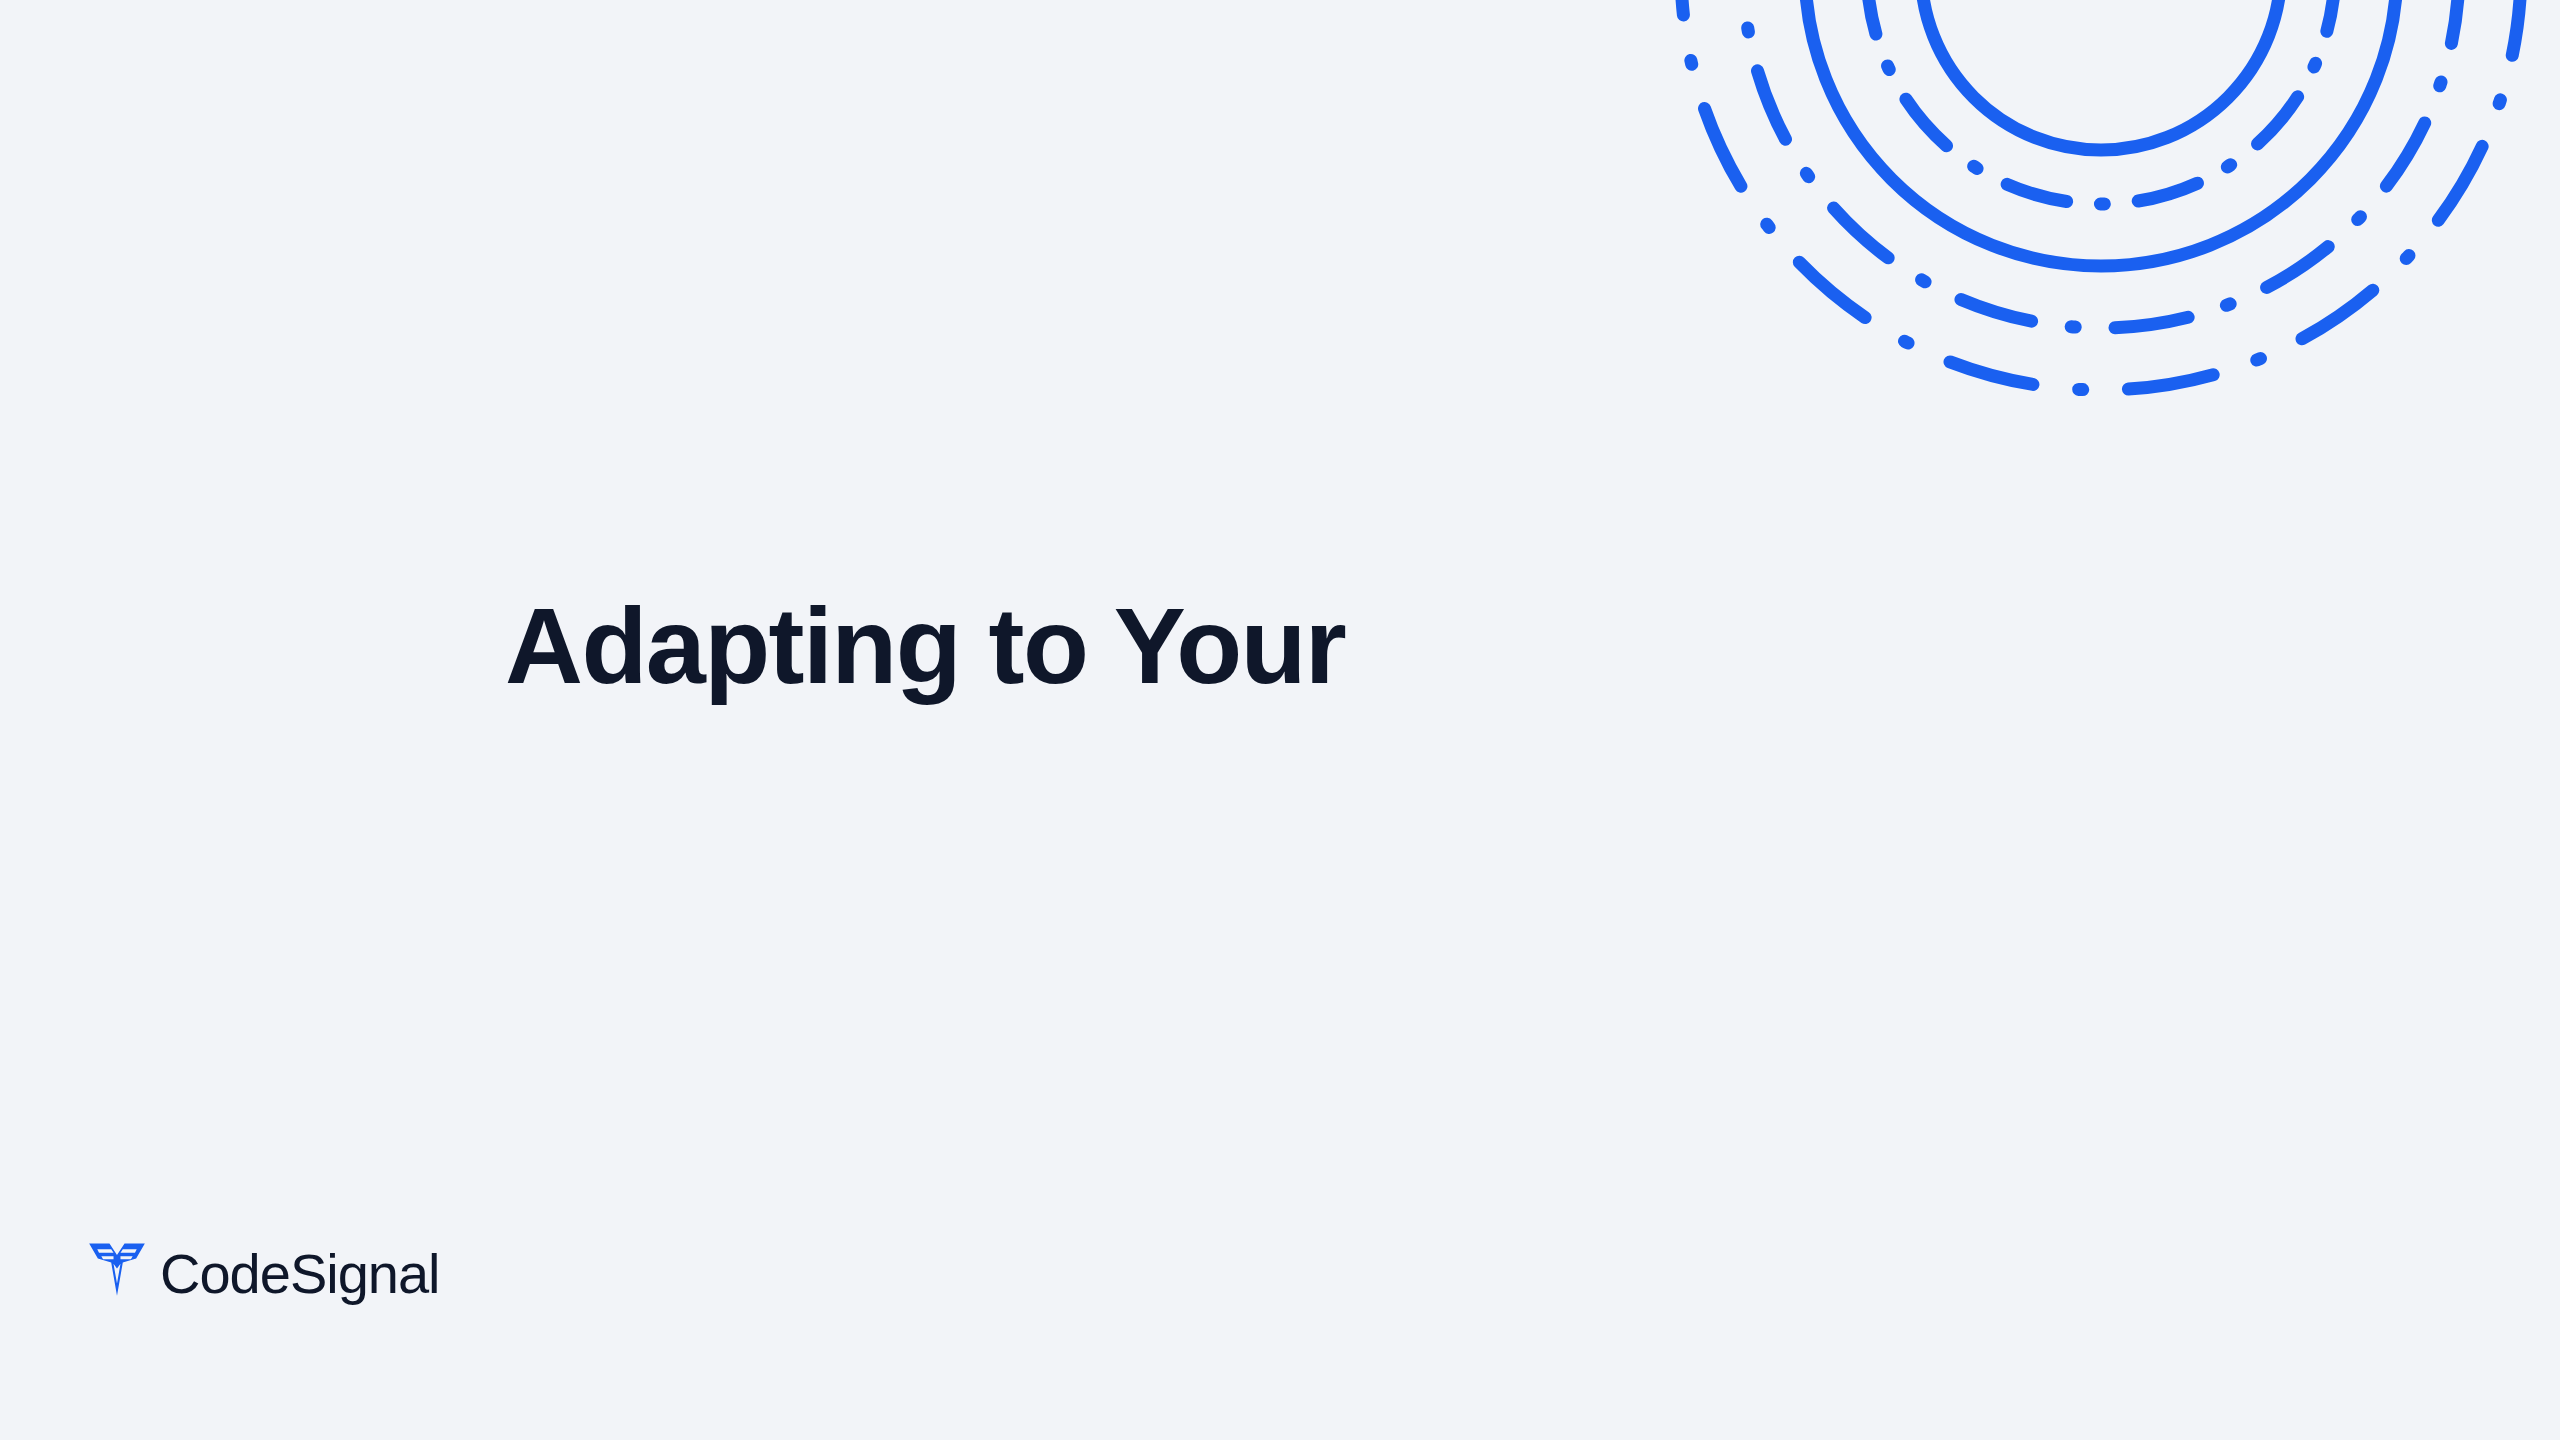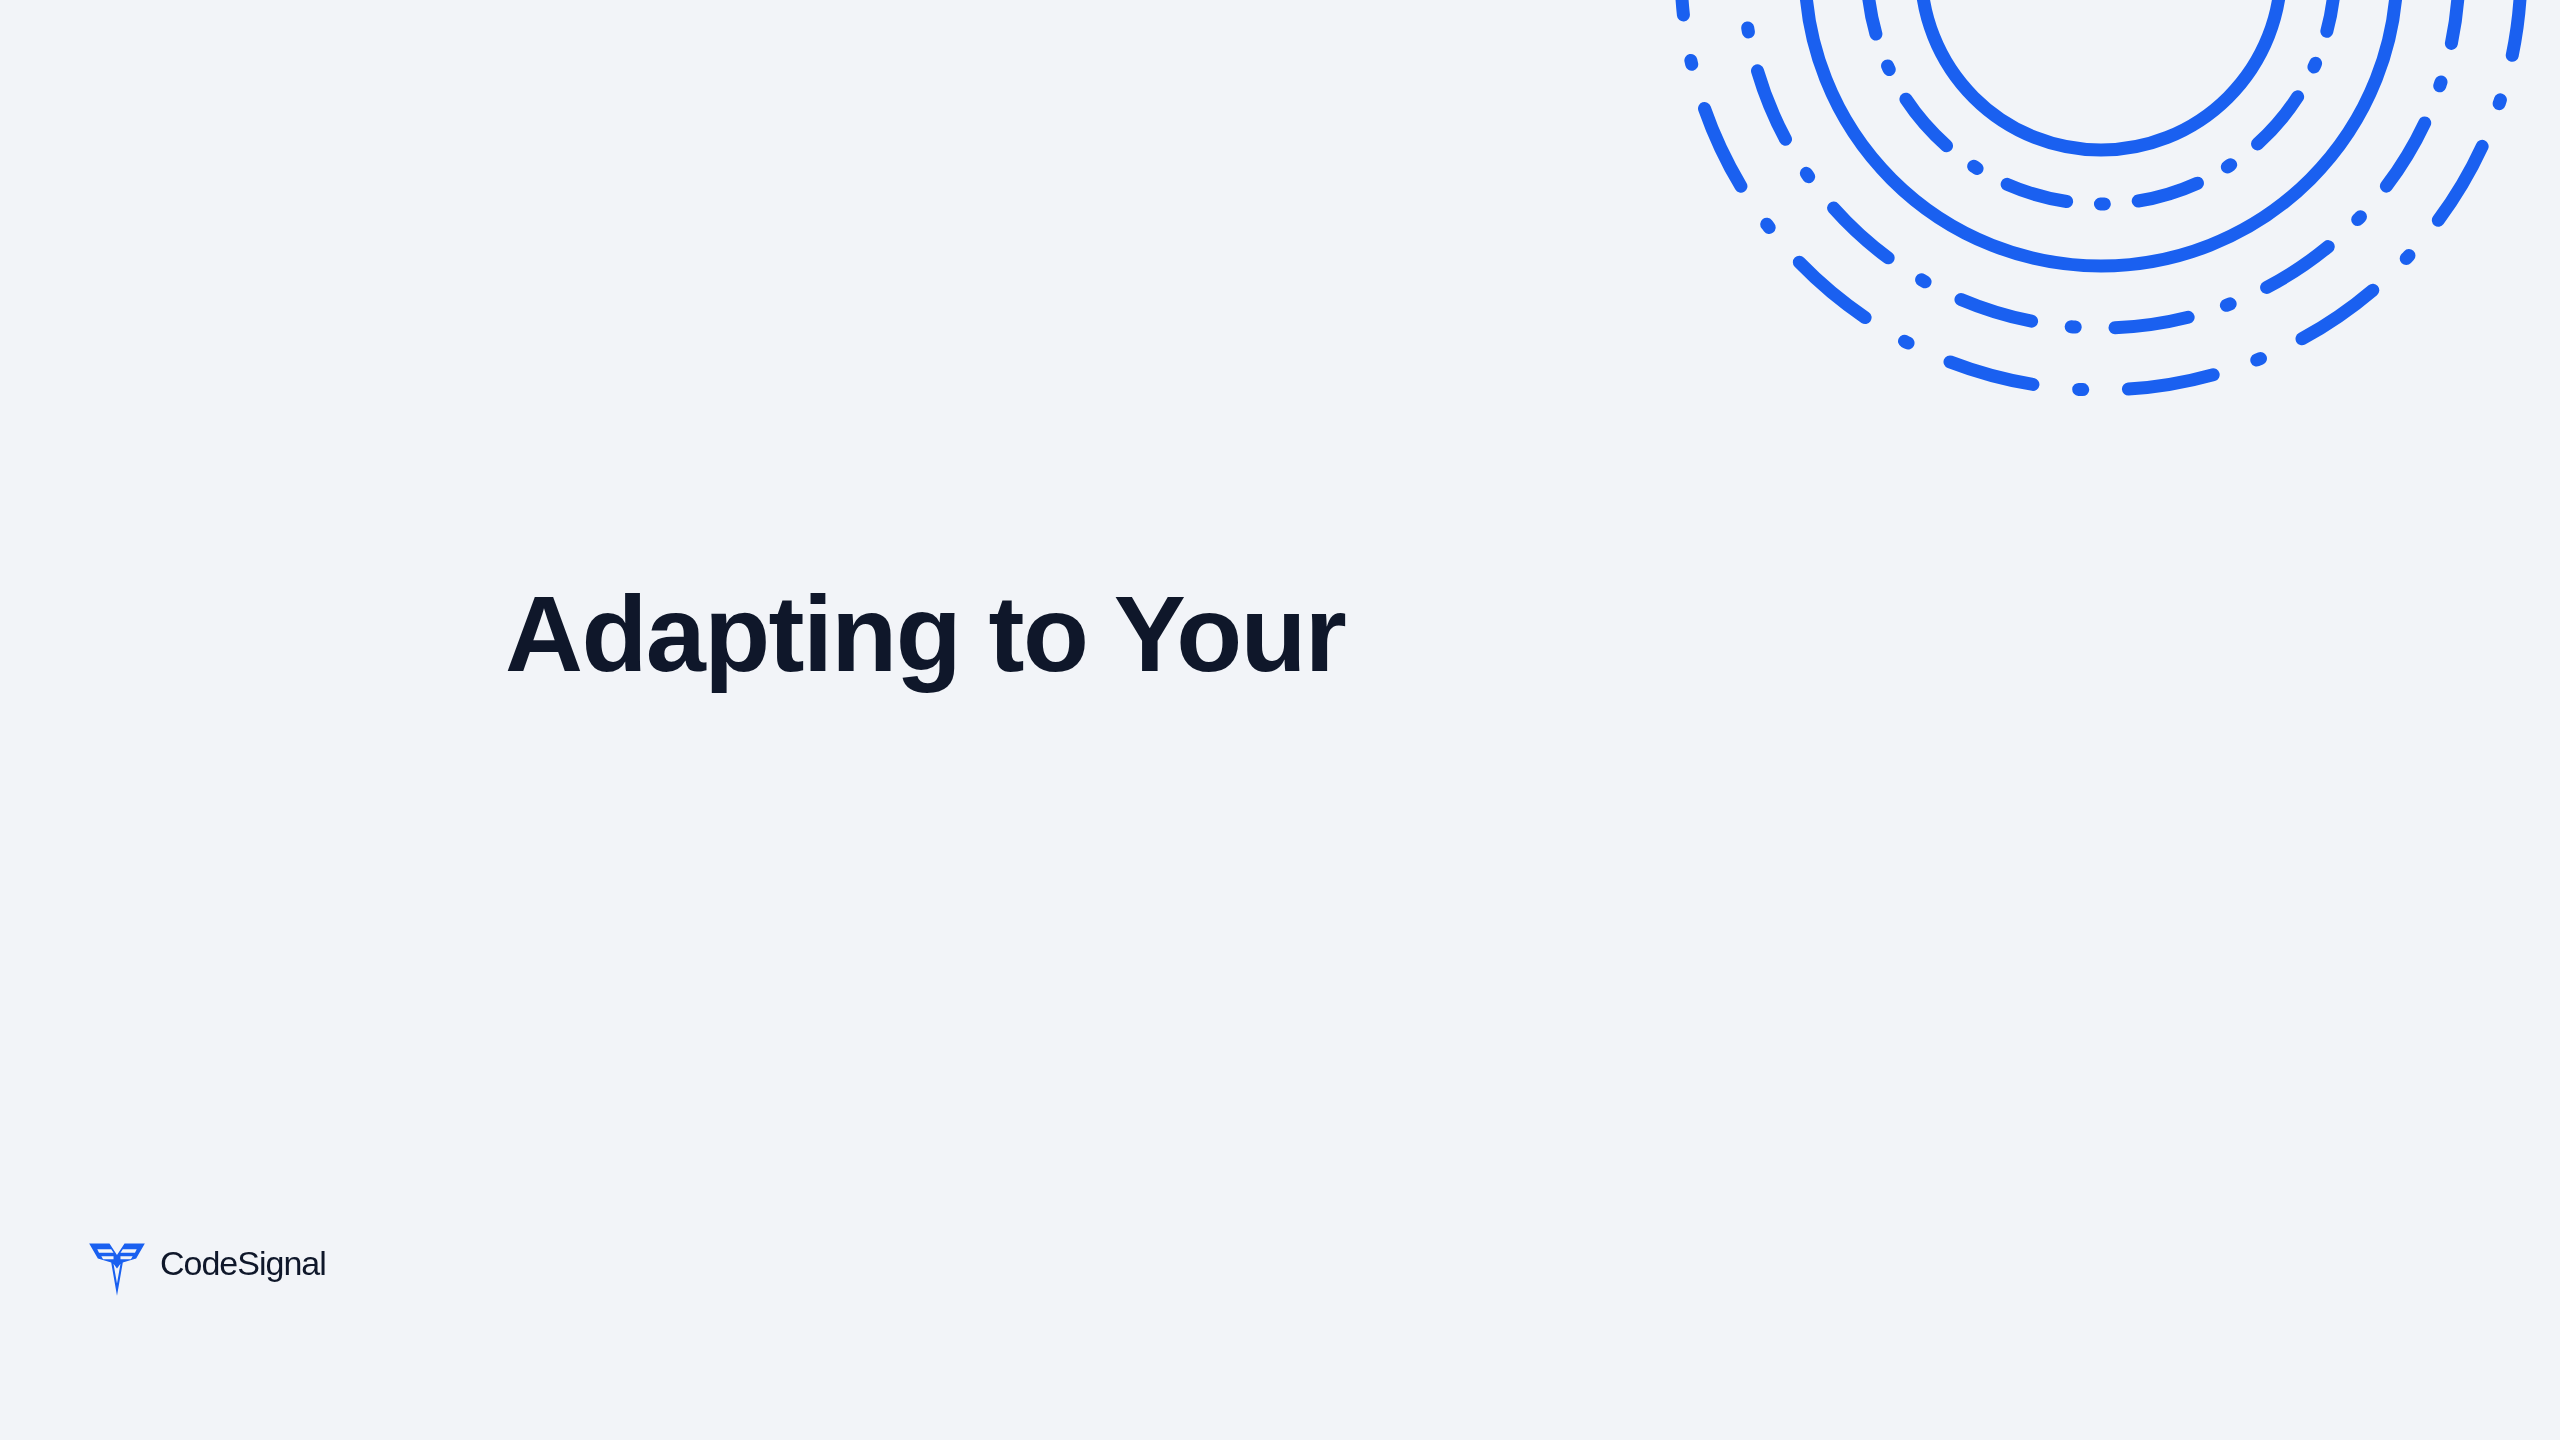--- a/index.html
+++ b/index.html
@@ -40,21 +40,21 @@
     position: absolute;
     top: 0;
     left: 0;
     display: block;
   }
 
   
   .title-block {
     position: absolute;
     left: 505px;
-    top: 556px;
+    top: 568px;
     width: 1500px;
   }
   .title-line {
     display: block;
     font-family: "Liberation Sans", sans-serif;
     font-size: 108px;
     line-height: 156px;
     font-weight: 700;
     letter-spacing: -1.6px;
     color: #0f172a;
@@ -77,21 +77,21 @@
     flex: none;
   }
   .brand-word {
     display: block;
     height: 46px;
     margin-left: 14px;
     flex: none;
   }
   .brand-word-fallback {
     font-family: "Liberation Sans", sans-serif;
-    font-size: 34px;
+    font-size: 56px;
     font-weight: 500;
     letter-spacing: -1px;
     color: #0f172a;
     line-height: 1;
   }
 </style>
 </head>
 <body>
 
 <div class="slide">

